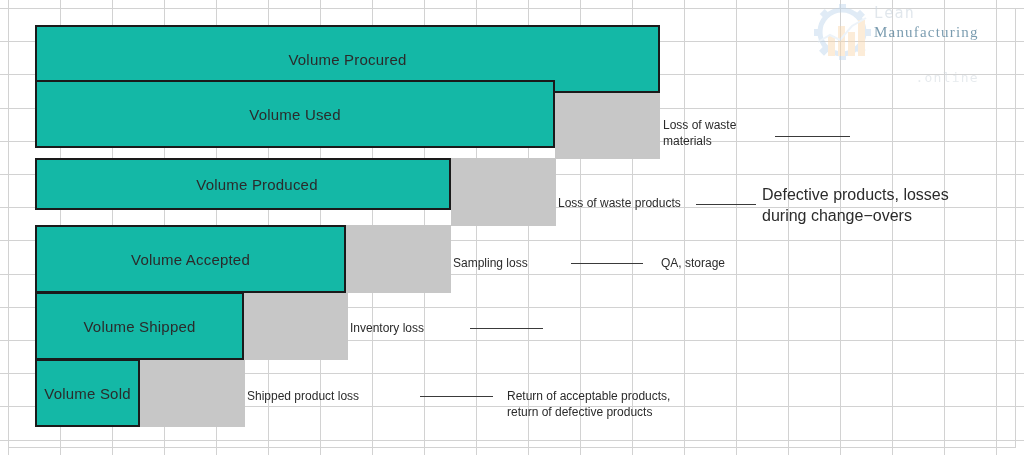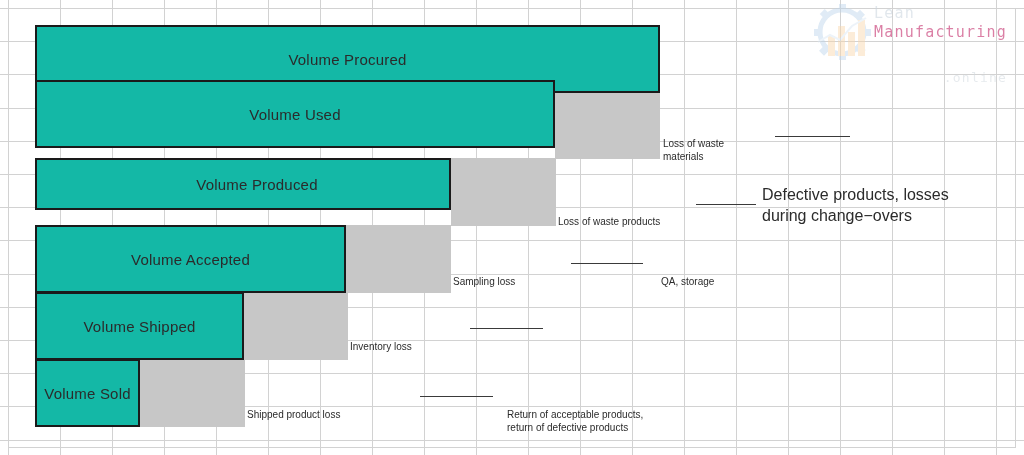--- a/index.html
+++ b/index.html
@@ -19,33 +19,33 @@
   
   .bar{position:absolute;background:#14b8a6;border:2px solid #1a1a1a;
        box-sizing:border-box;display:flex;align-items:center;justify-content:center;}
   .bar-label{font-size:15px;color:#2b2b2b;letter-spacing:.2px;white-space:nowrap;}
 
   
   .loss-block{position:absolute;background:#c7c7c7;}
 
   
   .ann{position:absolute;color:#2b2b2b;line-height:1.32;white-space:pre-line;}
-  .ann.sm{font-size:10px;margin-top:19px;}
+  .ann.sm{font-size:12px;}
   .ann.lg{font-size:16px;}
 
   
   .connector{position:absolute;height:0;border-top:1.4px solid #3a3a3a;}
 
   
   #watermark{position:absolute;right:4px;top:2px;width:212px;height:66px;
              opacity:.55;pointer-events:none;}
   .wm-text{position:absolute;left:66px;top:2px;color:#c9d4de;
            font-family:"DejaVu Sans Mono","Liberation Mono",monospace;
            font-size:15px;line-height:1.28;letter-spacing:1.2px;}
-  .wm-text .l2{color:#be185d;}
+  .wm-text .l2{color:#0c4a6e;font-family:Liberation Serif, serif;}
   .wm-text .l3{display:block;text-align:right;font-size:13px;color:#d3dae0;margin-top:28px;}
 </style>
 </head>
 <body>
 
 <div id="stage">
 
   <div id="grid"></div>
   <div id="gridframe"></div>
 

